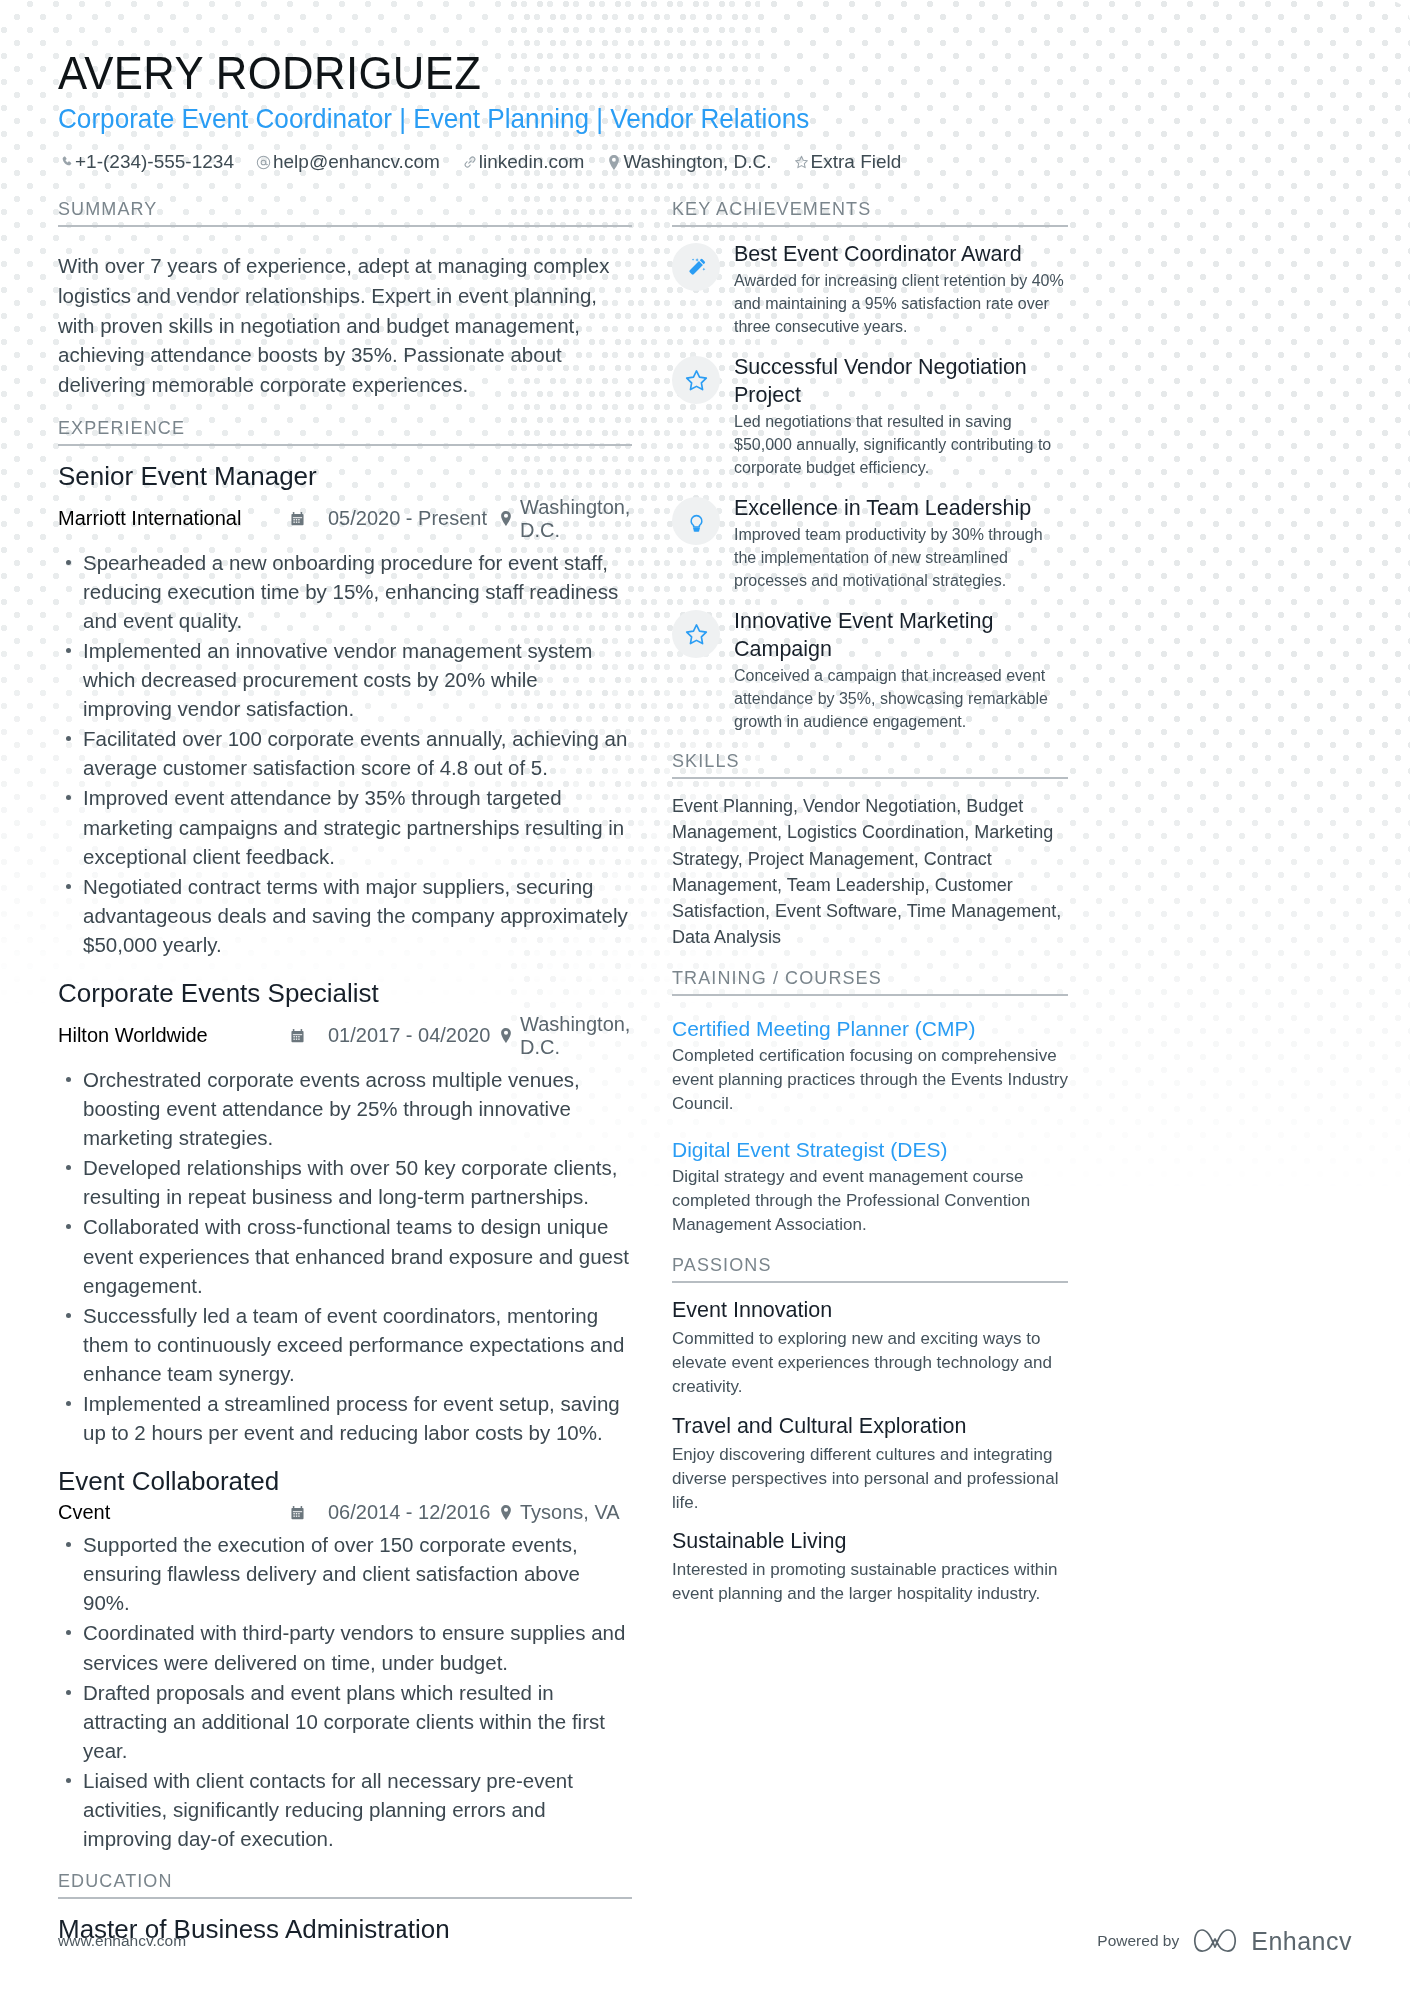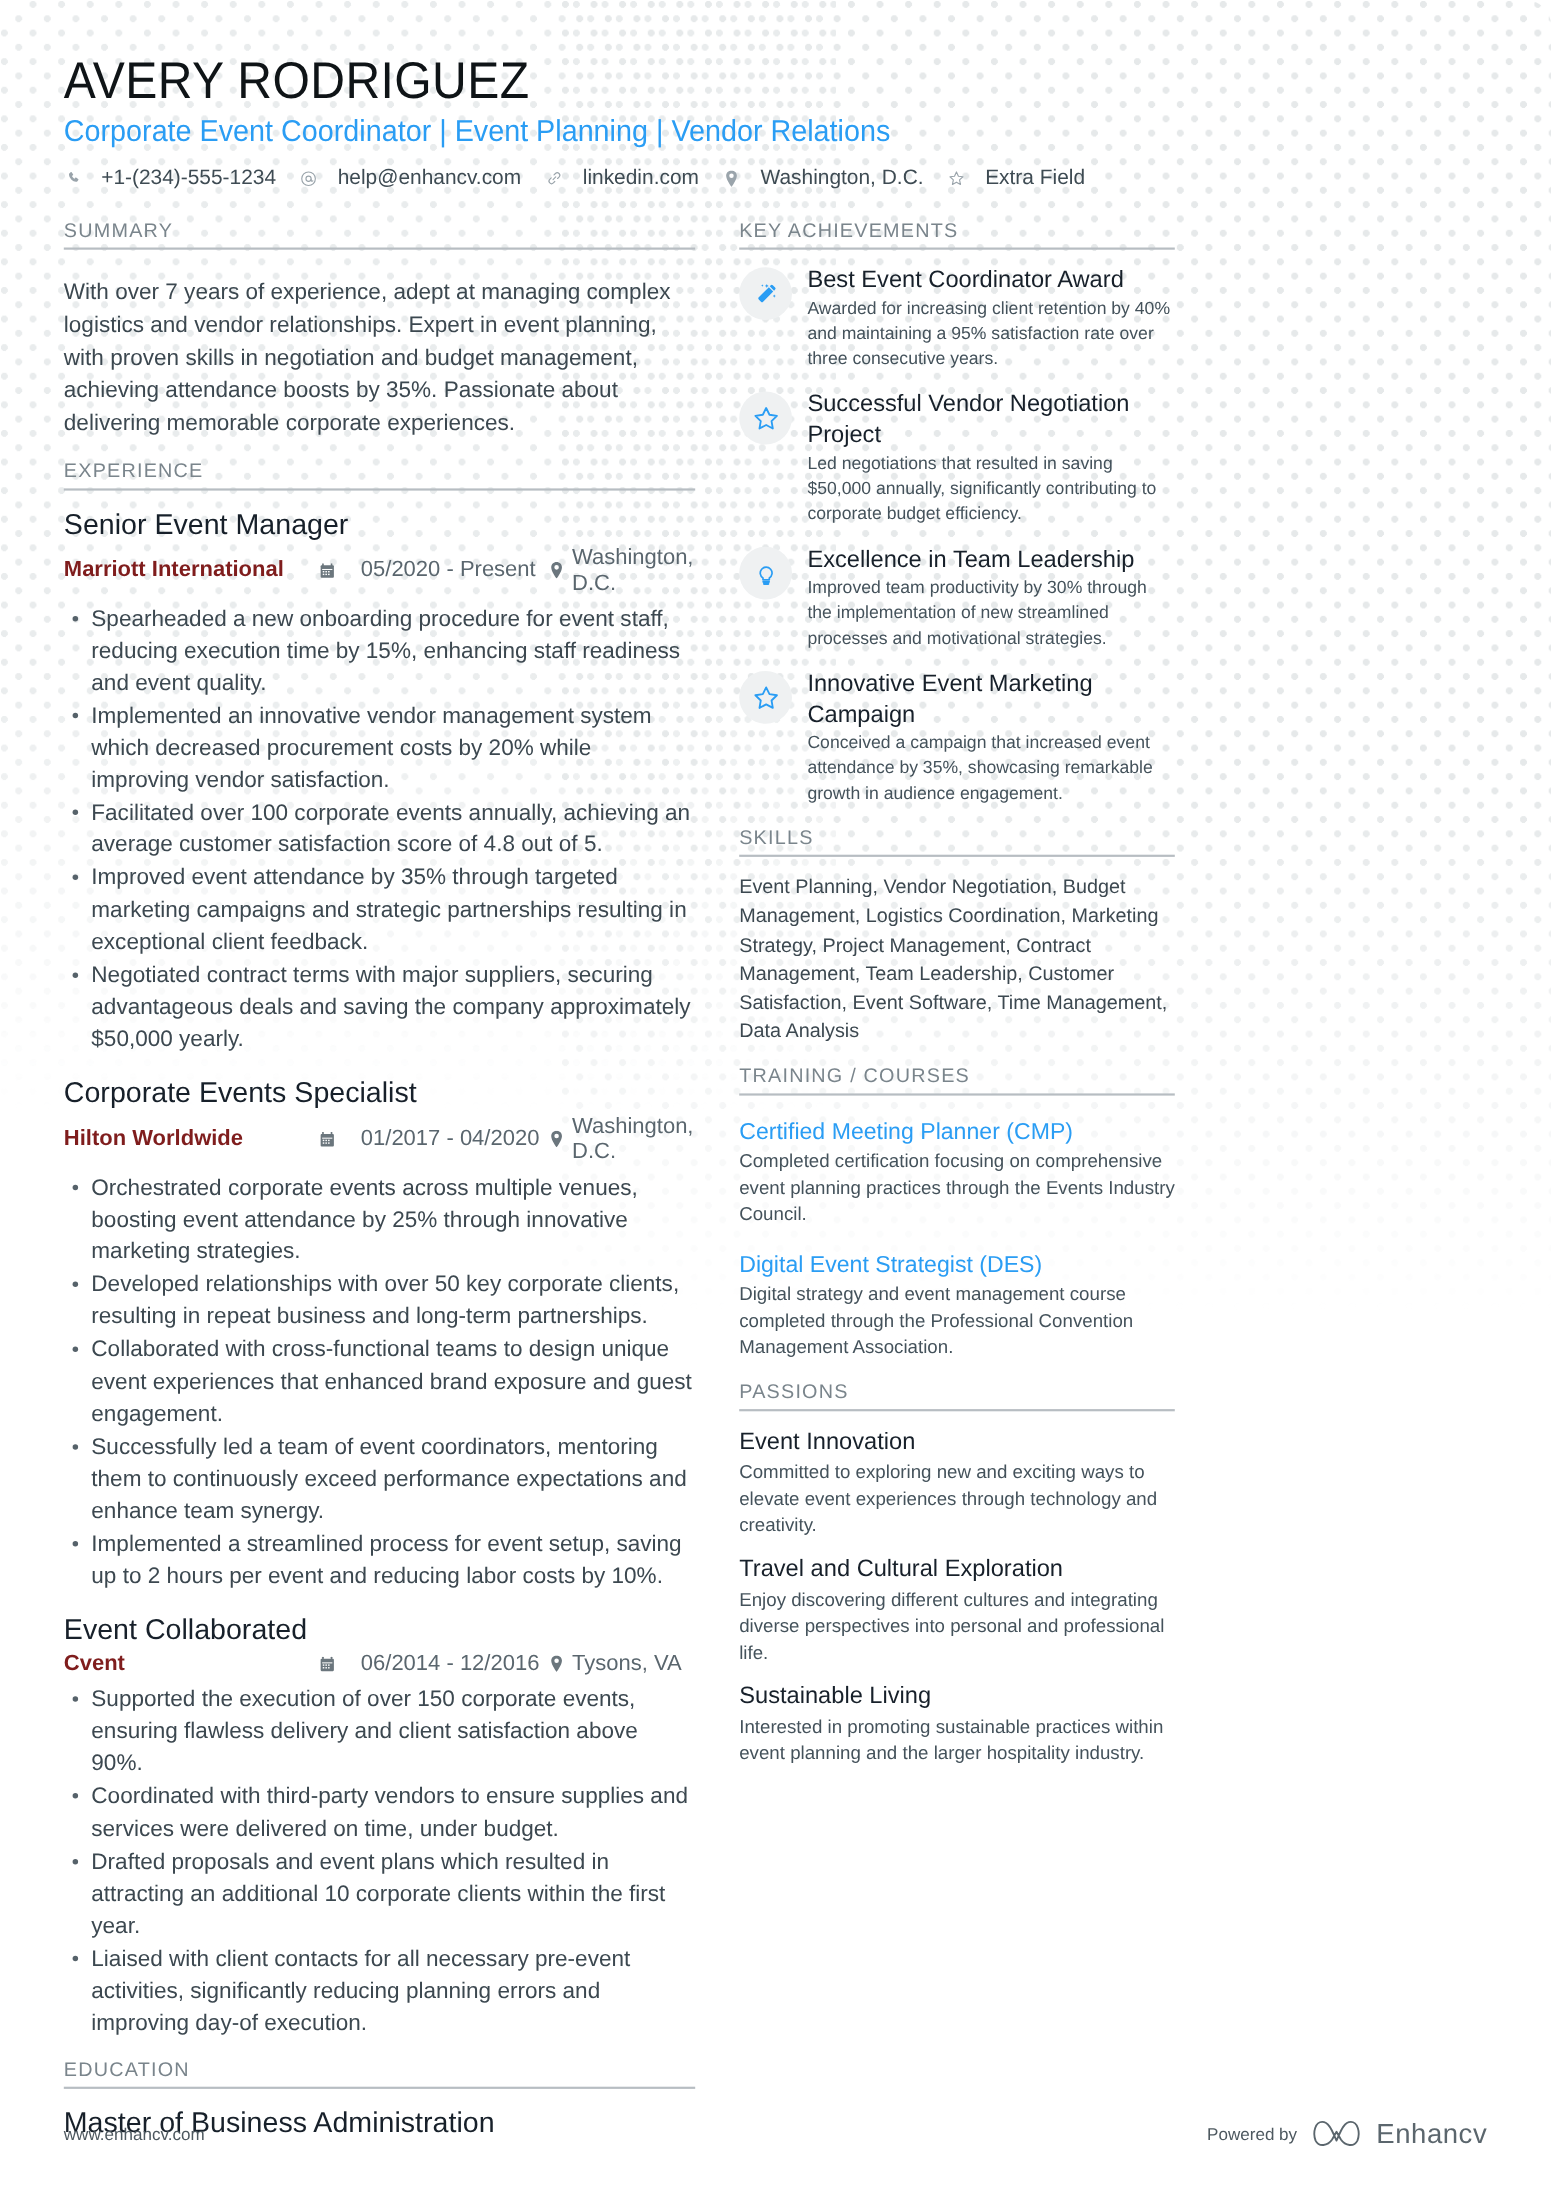--- a/index.html
+++ b/index.html
@@ -83,21 +83,21 @@
     display: flex;
     align-items: center;
     flex-wrap: wrap;
     gap: 0 22px;
     font-size: 17.5px;
     color: #3e4b53;
   }
   .contact {
     display: inline-flex;
     align-items: center;
-    gap: 18px;
+    gap: 1px;
     white-space: nowrap;
     font-family: "Liberation Sans Narrow", "Liberation Sans", sans-serif;
     font-size: 19px;
   }
   .contact .ci {
     display: inline-flex;
     align-items: center;
     justify-content: center;
     width: 16px;
     height: 17px;
@@ -153,26 +153,25 @@
   .job-meta {
     display: flex;
     align-items: center;
     font-family: "Liberation Sans Narrow", "Liberation Sans", sans-serif;
     font-size: 20px;
     color: #4c5862;
     margin-bottom: 6px;
     gap: 0;
   }
   .job-company {
-    color: #7f1d1d;
+    color: #000000;
     width: 232px;
     flex: none;
     white-space: nowrap;
     overflow: hidden;
-    font-weight: bold;
   }
   .job-dates {
     display: inline-flex;
     align-items: center;
     gap: 23px;
     width: 208px;
     flex: none;
     color: #5a666e;
   }
   .job-loc {

